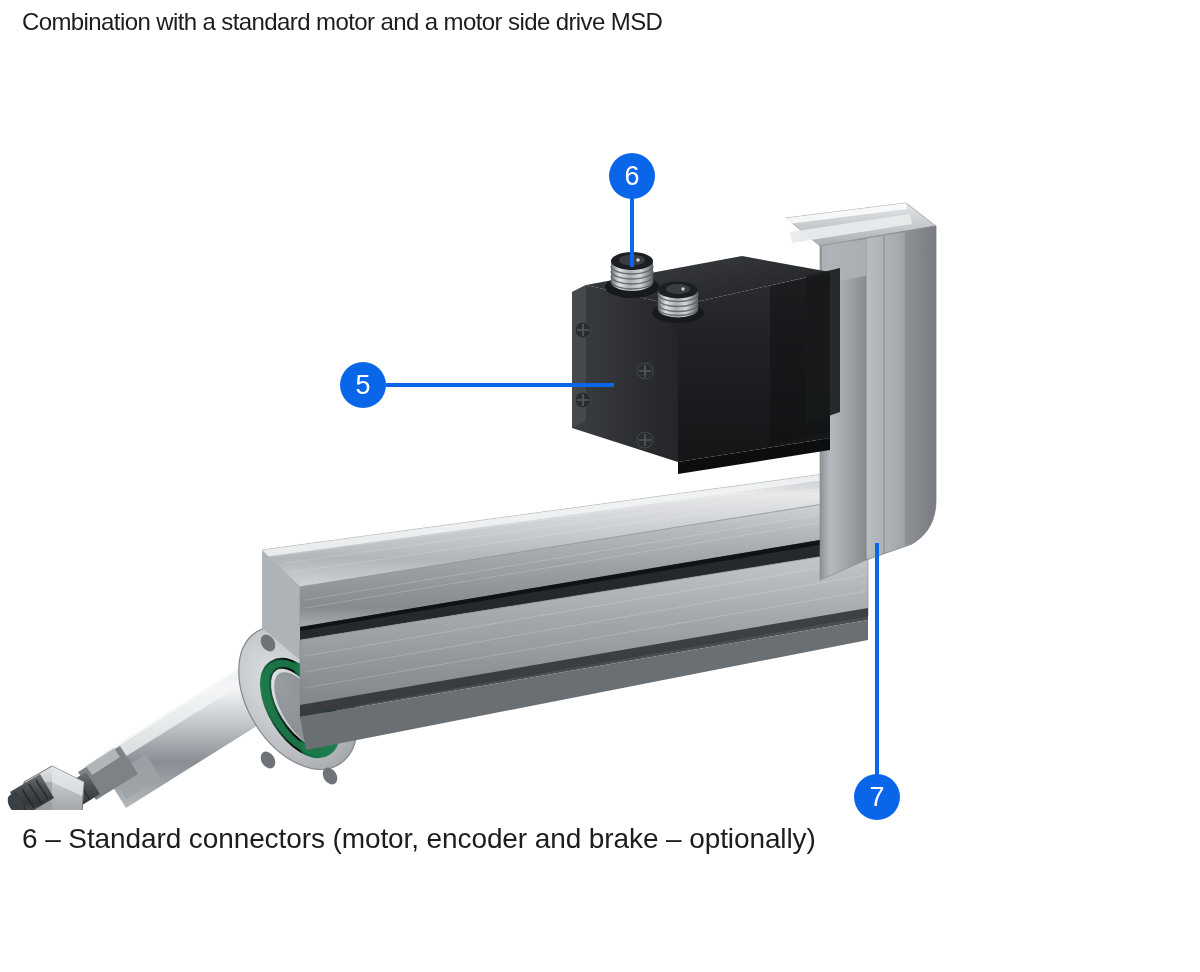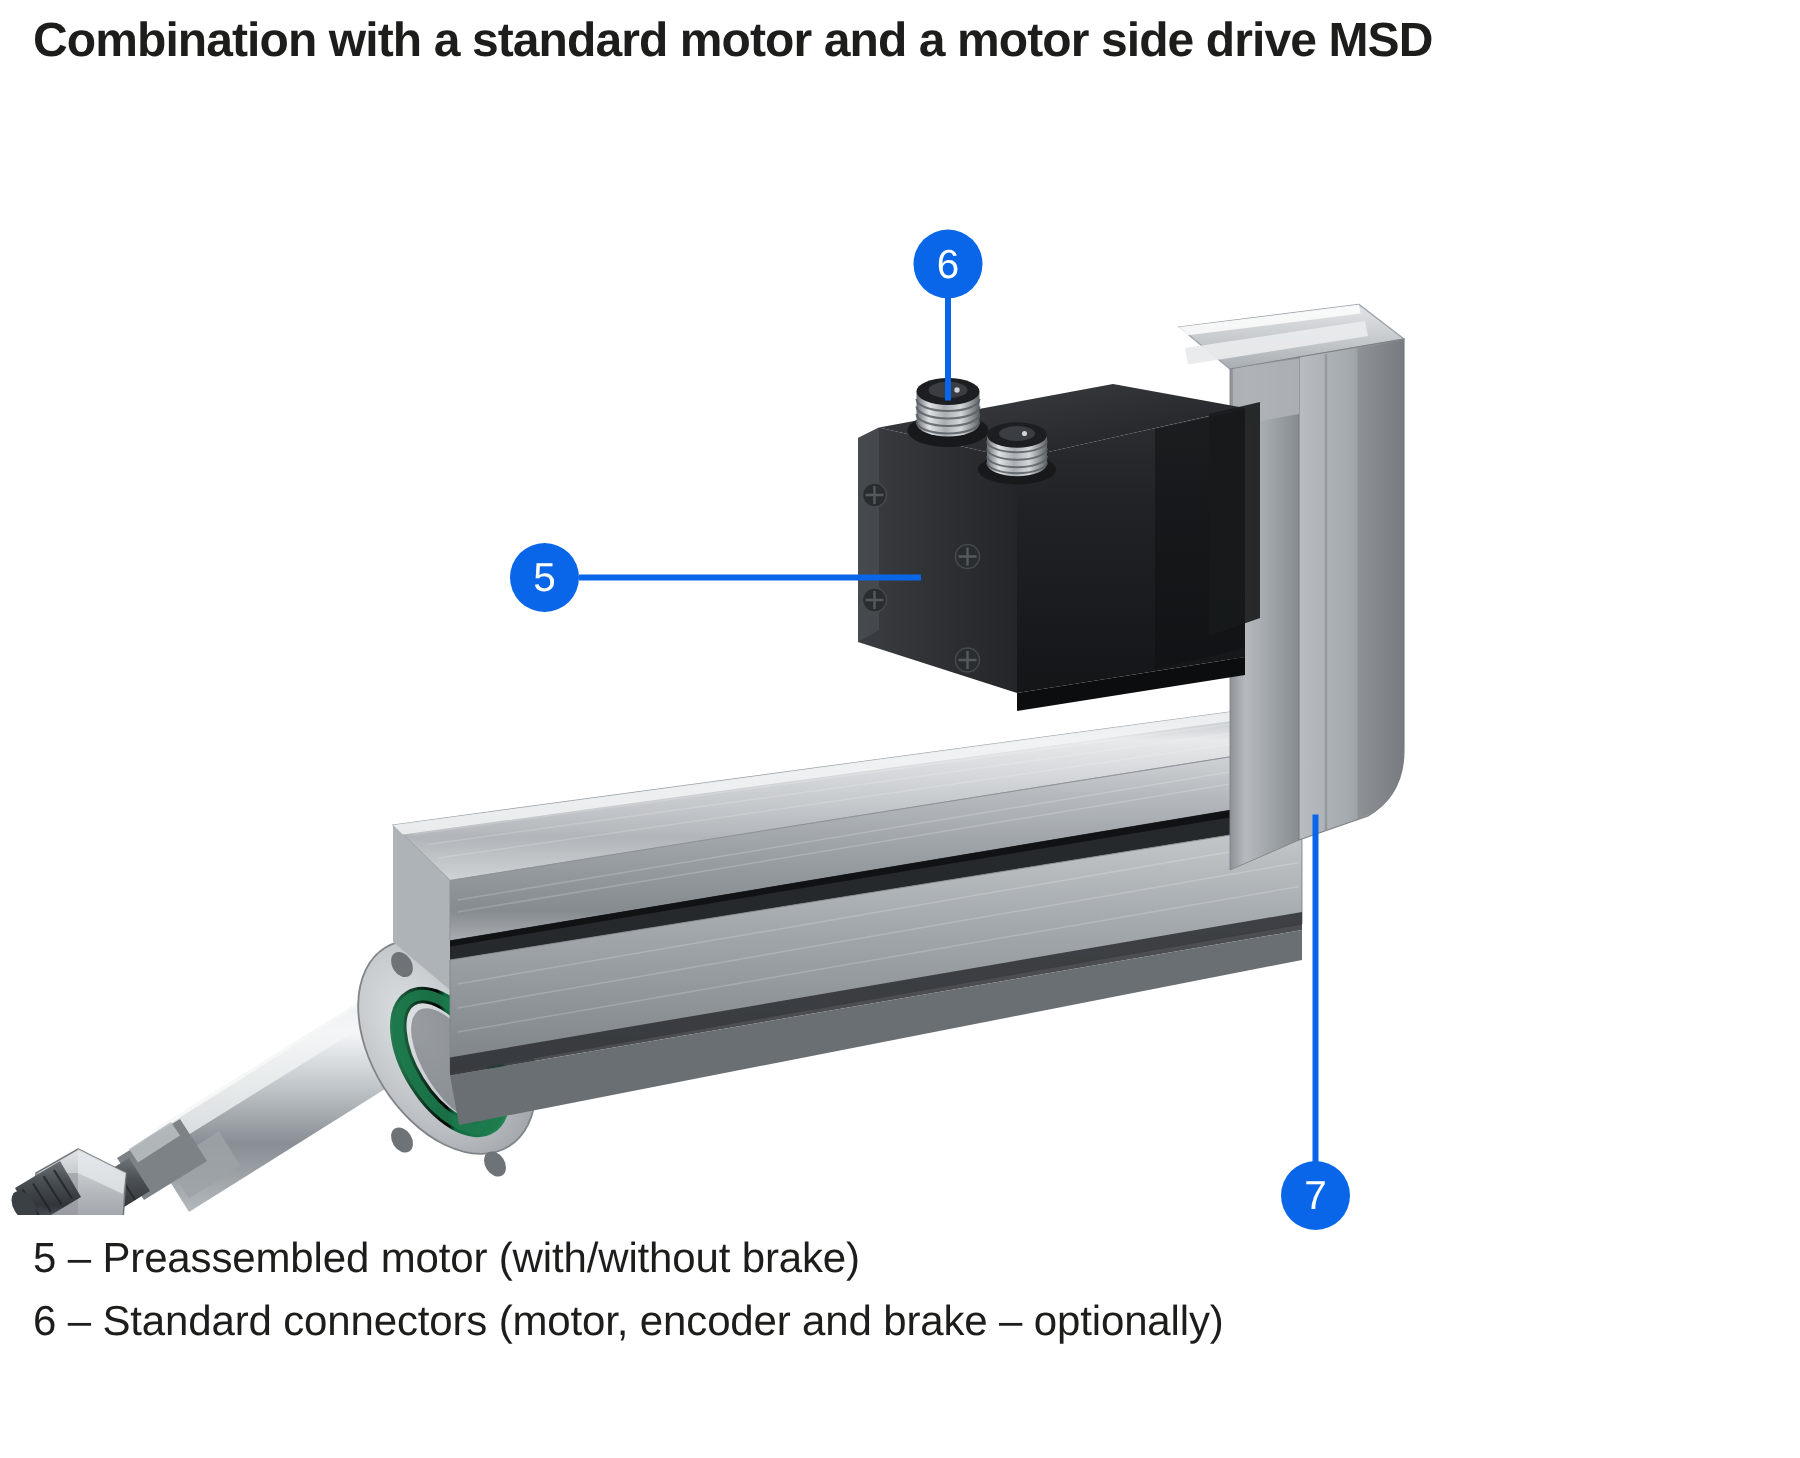--- a/index.html
+++ b/index.html
@@ -15,22 +15,22 @@
     overflow: hidden;
     font-family: "Liberation Sans", sans-serif;
   }
 
   
   #title {
     position: absolute;
     left: 22px;
     top: 8px;
     width: 1170px;
-    font-size: 32px;
-    font-weight: bold;
+    font-size: 24px;
+    font-weight: normal;
     letter-spacing: -0.6px;
     color: #1d1d1b;
     white-space: nowrap;
   }
 
   
   #stage {
     position: absolute;
     left: 0;
     top: 60px;
@@ -397,17 +397,16 @@
     </div>
 
     <div class="leader vert" id="leader-7"></div>
     <div class="callout-badge" id="badge-7">
       <span>7</span>
     </div>
 
   </div>
 
   <div id="legend">
-    <div class="legend-line">5 – Preassembled motor (with/without brake)</div>
     <div class="legend-line">6 – Standard connectors (motor, encoder and brake – optionally)</div>
   </div>
 
 </div>
 
 </body></html>

